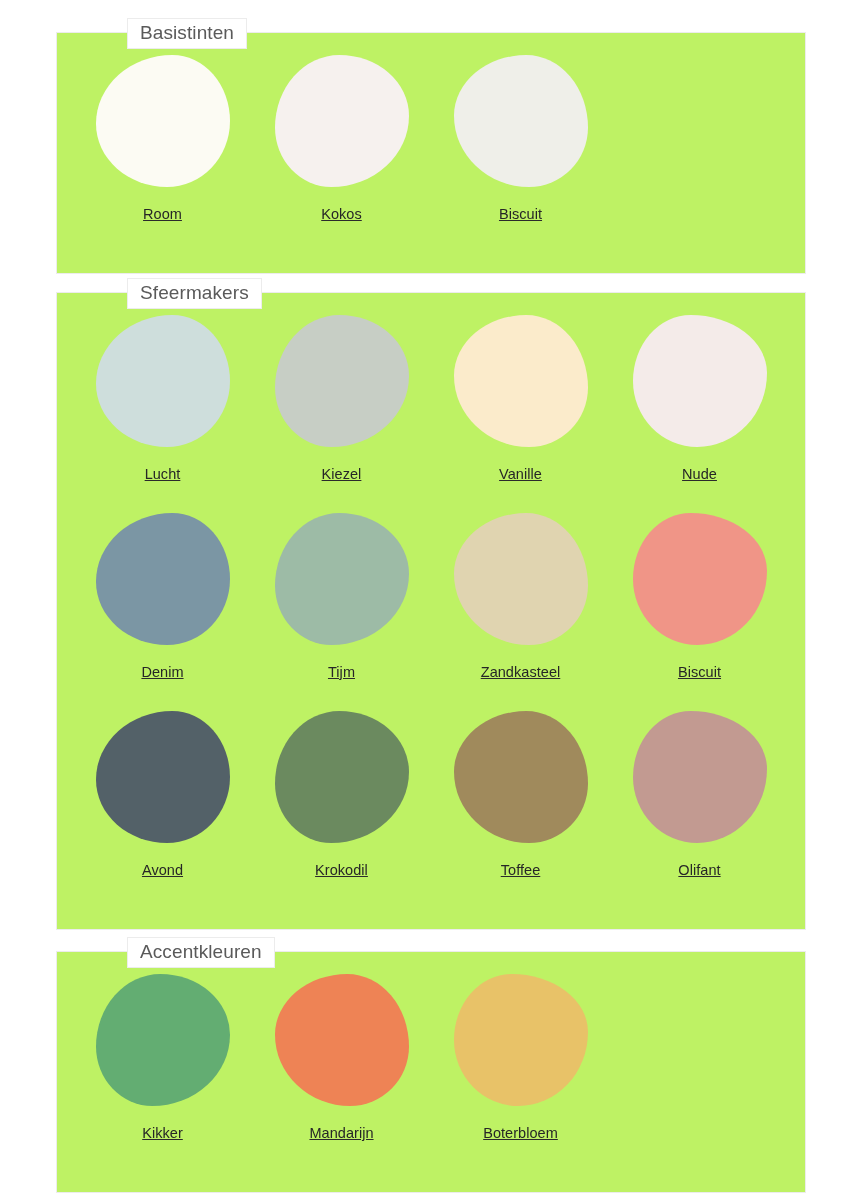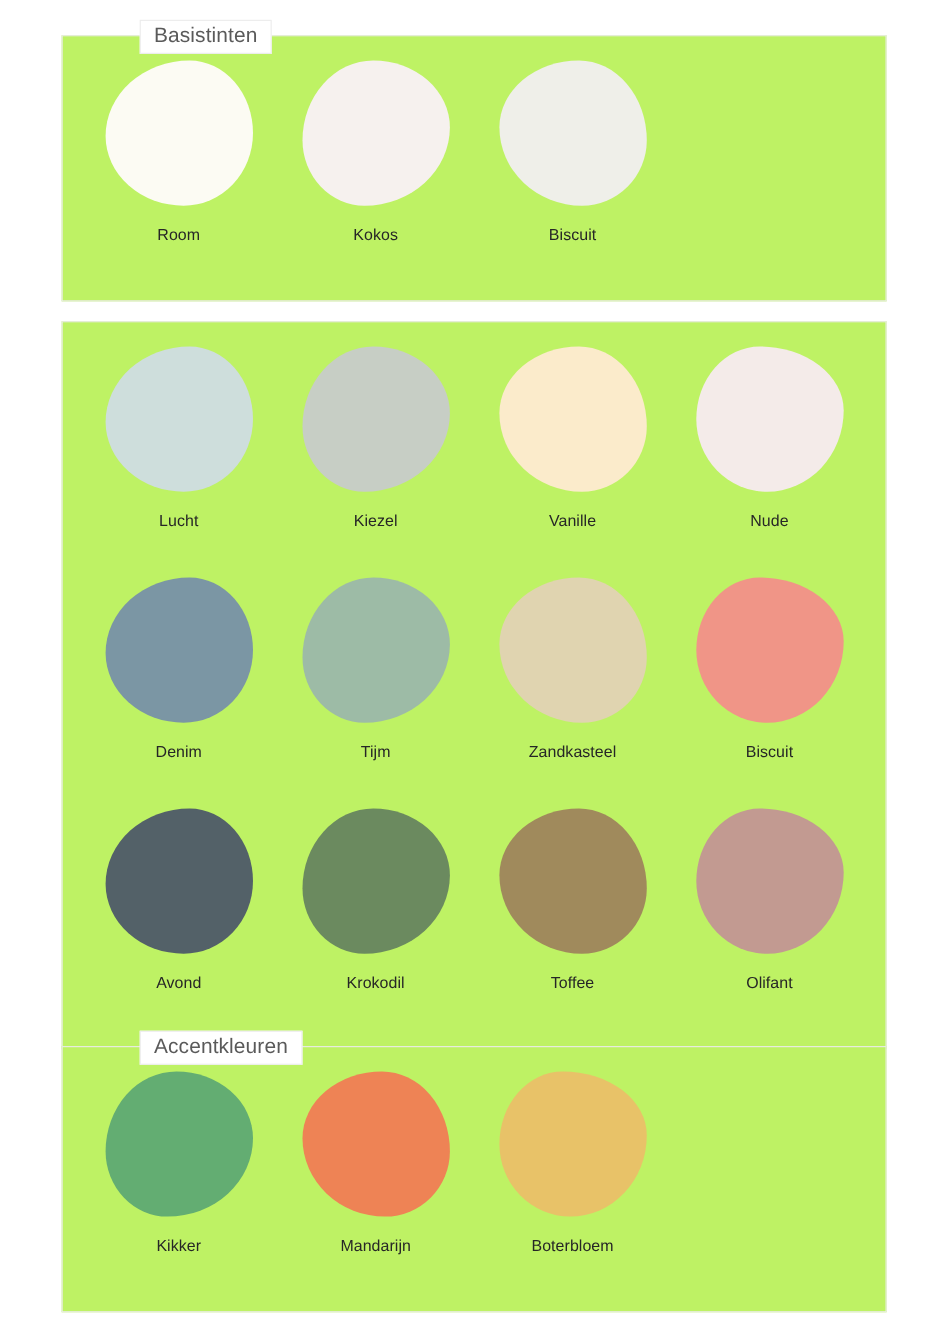--- a/index.html
+++ b/index.html
@@ -43,22 +43,23 @@
     font-weight: 400;
     line-height: 1.15;
     color: #5a5a5a;
     letter-spacing: 0.1px;
     white-space: nowrap;
   }
 
   .swatch-grid {
     display: grid;
     grid-template-columns: repeat(4, 1fr);
-    row-gap: 12px;
+    row-gap: 0px;
     padding: 22px 16px 20px 16px;
+    text-decoration: underline;
   }
 
   .swatch-cell {
     display: flex;
     flex-direction: column;
     align-items: center;
     justify-content: flex-start;
     height: 198px;
   }
 
@@ -100,20 +101,21 @@
           <div class="blob" style="background: rgb(246, 241, 238); border-radius: 48% 52% 58% 42% / 55% 46% 54% 45%;"></div>
           <div class="swatch-label">Kokos</div>
         </div>
         <div class="swatch-cell">
           <div class="blob" style="background: rgb(239, 239, 233); border-radius: 54% 46% 44% 56% / 46% 55% 45% 54%;"></div>
           <div class="swatch-label">Biscuit</div>
         </div>
       </div>
     </div>
     <div class="group" id="group-1">
+      <div class="group-legend">Sfeermakers</div>
       <div class="swatch-grid">
         <div class="swatch-cell">
           <div class="blob" style="background: rgb(206, 222, 220); border-radius: 57% 43% 47% 53% / 52% 50% 50% 48%;"></div>
           <div class="swatch-label">Lucht</div>
         </div>
         <div class="swatch-cell">
           <div class="blob" style="background: rgb(199, 206, 197); border-radius: 48% 52% 58% 42% / 55% 46% 54% 45%;"></div>
           <div class="swatch-label">Kiezel</div>
         </div>
         <div class="swatch-cell">

